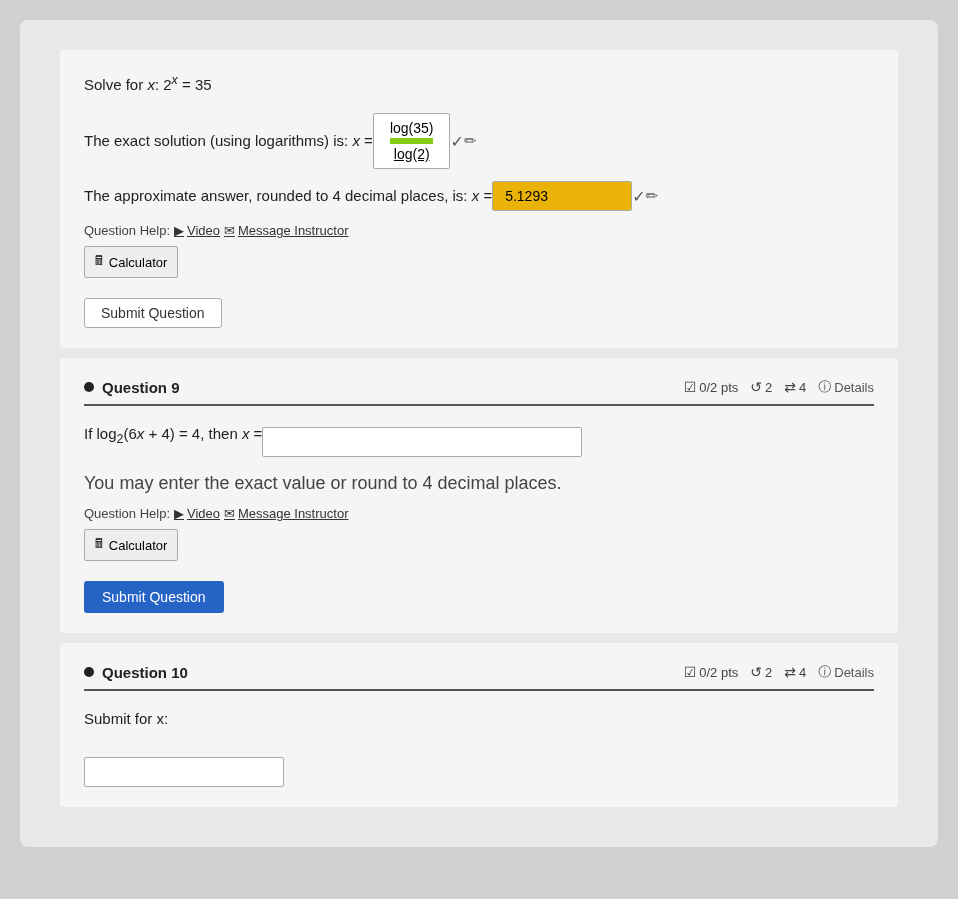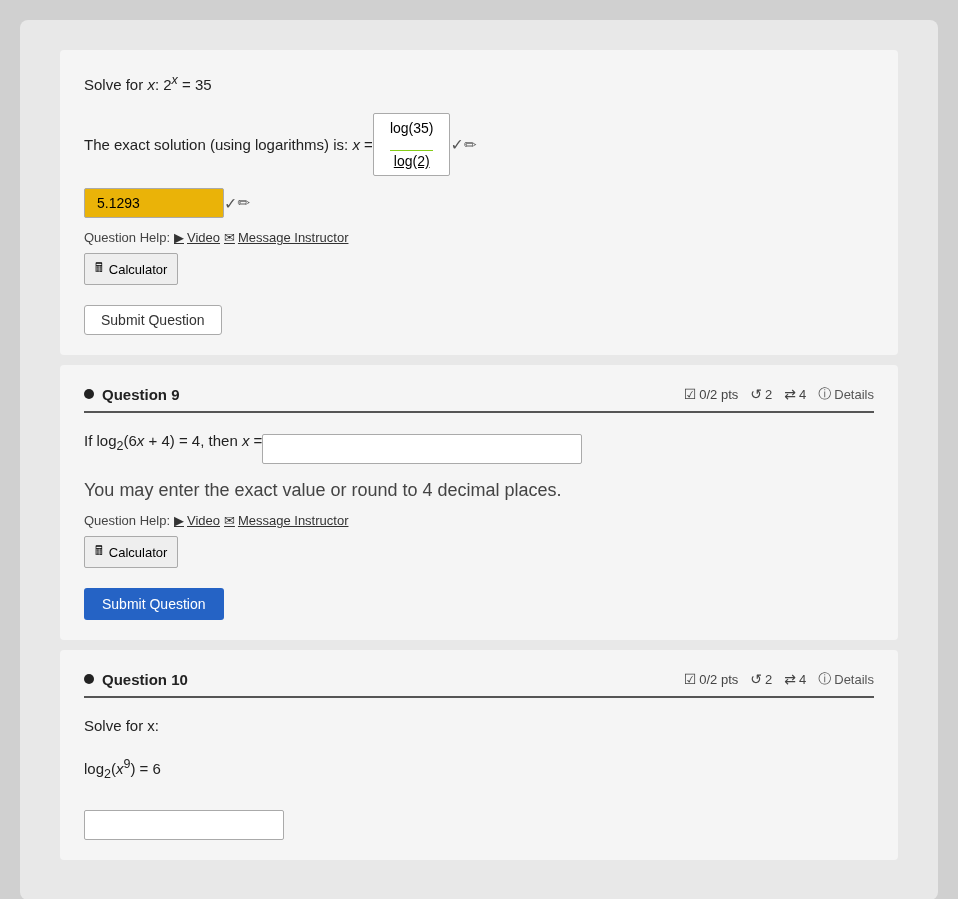--- a/index.html
+++ b/index.html
@@ -96,22 +96,22 @@
       border: 1px solid #aaa;
       background: white;
       padding: 6px 16px;
       font-size: 14px;
       border-radius: 2px;
       display: inline-flex;
       flex-direction: column;
       align-items: center;
     }
     .fraction-box .numerator {
-      border-bottom: 1px solid #84cc16;
-      padding-bottom: 14px;
+      border-bottom: 6px solid #84cc16;
+      padding-bottom: 2px;
       margin-bottom: 2px;
       width: 100%;
       text-align: center;
     }
     .fraction-box .denominator {
       text-align: center;
       text-decoration: underline;
     }
     .check-icon {
       color: #555;
@@ -207,20 +207,23 @@
       </span>
       <div class="fraction-box">
         <div class="numerator">log(35)</div>
         <div class="denominator">log(2)</div>
       </div>
       <span class="check-icon">✓</span>
       <span class="pencil-icon">✏</span>
     </div>
 
     <div class="inline-answer-row">
+      <span class="problem-text" style="margin-bottom:0;">
+        The approximate answer, rounded to 4 decimal places, is: <em>x</em> =
+      </span>
       <div class="answer-box">5.1293</div>
       <span class="check-icon">✓</span>
       <span class="pencil-icon">✏</span>
     </div>
 
     <div class="question-help">
       <span>Question Help:</span>
       <span class="help-link">
         <span>▶</span>
         <span>Video</span>
@@ -317,22 +320,19 @@
           <span class="meta-icon">⇄</span>
           <span>4</span>
         </div>
         <span class="details-link">
           <span>ⓘ</span>
           <span>Details</span>
         </span>
       </div>
     </div>
 
-    <div class="problem-text">Solve for x:</div>
-    <div class="problem-text">
-      log<sub>2</sub>(<em>x</em><sup>9</sup>) = 6
-    </div>
+    <div class="problem-text">Submit for x:</div>
     <div>
       <input class="q10-input" type="text" value="" style="">
     </div>
   </div>
 
 </div>
 
 </body></html>

